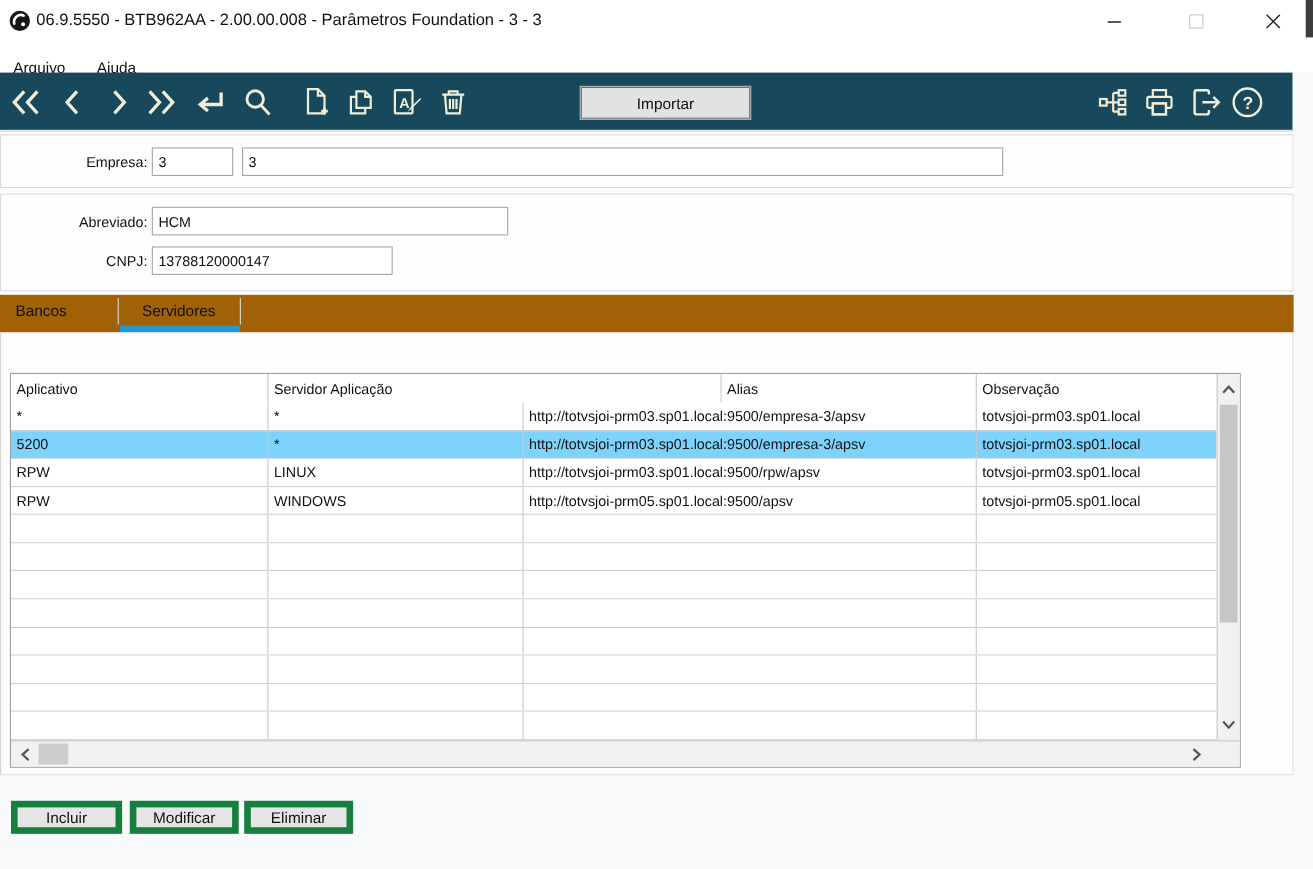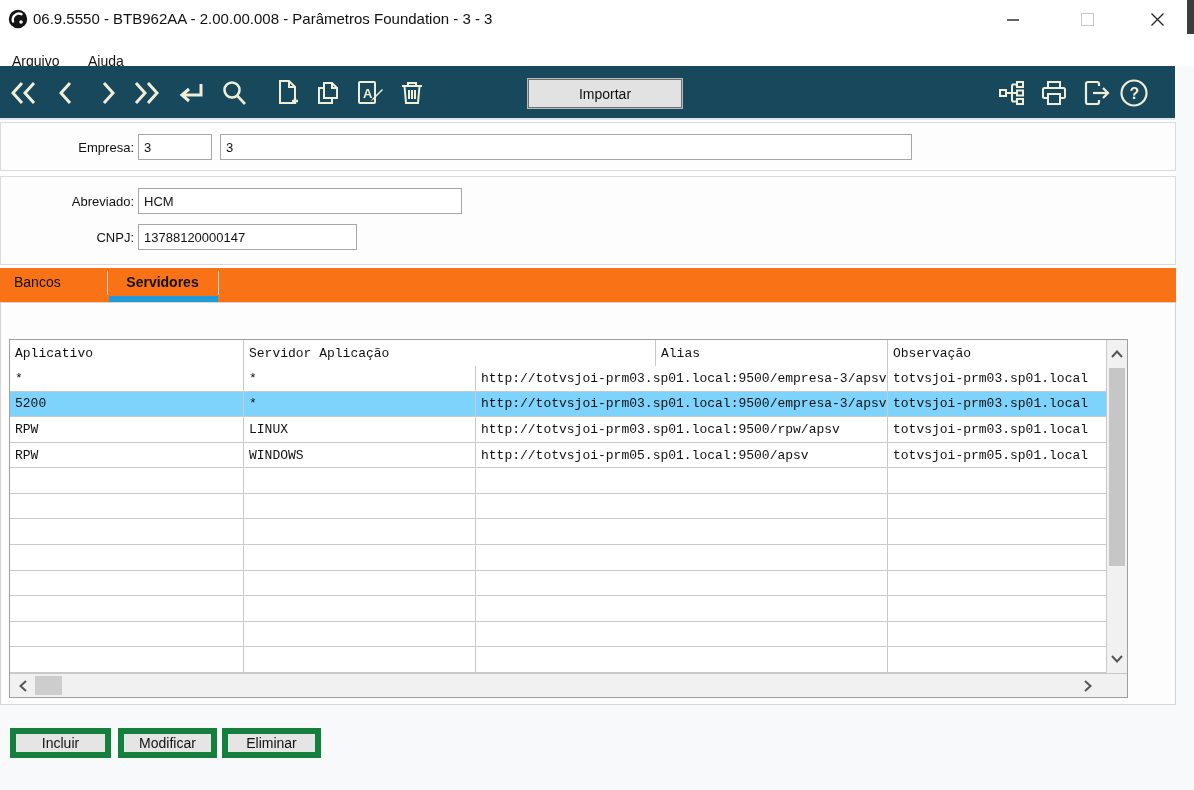--- a/index.html
+++ b/index.html
@@ -38,35 +38,35 @@
   
   .section { position:absolute; left:0; width:1176px; background:#fdfdfd; border:1px solid #dadada; }
   .sec-empresa { top:122px; height:49px; }
   .sec-cadastro { top:176px; height:89px; }
   .f-label { position:absolute; font-size:13px; color:#111; text-align:right; width:95px; }
   .f-input {
     position:absolute; height:26px; border:1px solid #a6a6a6; background:#fff;
     font-family:"Liberation Sans", sans-serif; font-size:13px; color:#111; padding:0 5px;
   }
   
-  .tabs { position:absolute; left:0; top:268px; width:1194px; height:34px; background:#f97316; }
+  .tabs { position:absolute; left:0; top:268px; width:1194px; height:34px; background:#a16207; }
   .tab { position:absolute; top:0; height:28px; line-height:28px; font-size:14px; color:#111; cursor:pointer; }
   .tab-bancos { left:0; width:107px; padding-left:14px; }
-  .tab-servidores { left:107px; width:111px; text-align:center;font-weight:bold; }
+  .tab-servidores { left:107px; width:111px; text-align:center; }
   .tab-sep { position:absolute; top:3px; width:1px; height:24px; background:#d9d9d9; }
   .tab-underline { position:absolute; left:109px; top:28px; width:109px; height:6px; background:#1E9BD8; }
   
   .panel { position:absolute; left:0; top:302px; width:1176px; height:403px; background:#fdfdfd; border:1px solid #d6d6d6; }
   
   .grid { position:absolute; left:8px; top:36px; width:1119px; height:359px; background:#fff; border:1px solid #9f9f9f; }
   .g-header { position:absolute; left:0; top:0; width:1096px; height:26px; display:flex; }
   .g-row { width:1096px; height:25.58px; display:flex; border-bottom:1px solid #c9c9c9; background:#fff; }
   .g-row.selected { background:#7dd3fc; }
   .g-rows { position:absolute; left:0; top:26px; width:1096px; height:307px; overflow:hidden; }
-  .gc { height:100%; font-size:13px; color:#111; padding:0 0 0 5px; display:flex; align-items:center; white-space:nowrap; overflow:hidden;font-family:Liberation Mono, monospace; }
+  .gc { height:100%; font-size:13px; color:#111; padding:0 0 0 5px; display:flex; align-items:center; white-space:nowrap; overflow:hidden; }
   .gc1 { width:234px; border-right:1px solid #c9c9c9; }
   .gc2 { width:232px; border-right:1px solid #c9c9c9; }
   .gc3 { width:412px; border-right:1px solid #c9c9c9; }
   .gc4 { width:218px; }
   .g-header .gc { font-size:13px; }
   
   .vscroll { position:absolute; right:0; top:0; width:21px; height:333px; background:#f1f1f1; border-left:1px solid #c9c9c9; }
   .vs-up, .vs-down { position:absolute; left:0; width:20px; height:24px; display:flex; align-items:center; justify-content:center; cursor:pointer; }
   .vs-up { top:2px; } .vs-down { bottom:2px; }
   .vs-thumb { position:absolute; left:2px; top:28px; width:16px; height:198px; background:#c6c6c6; cursor:grab; }

